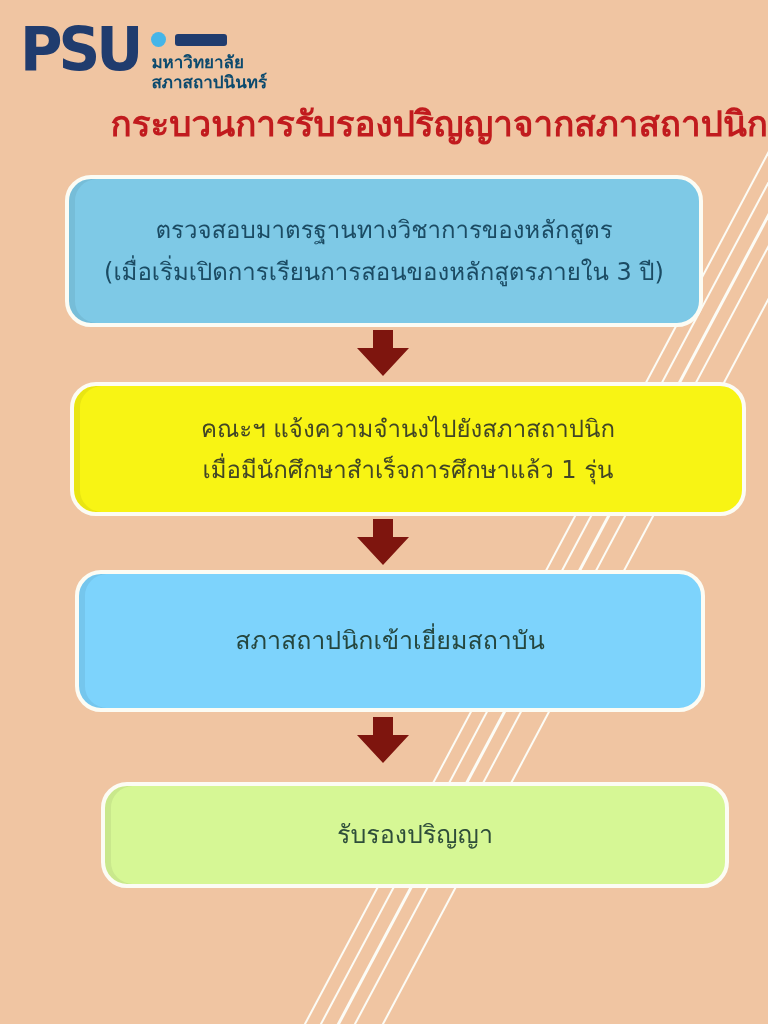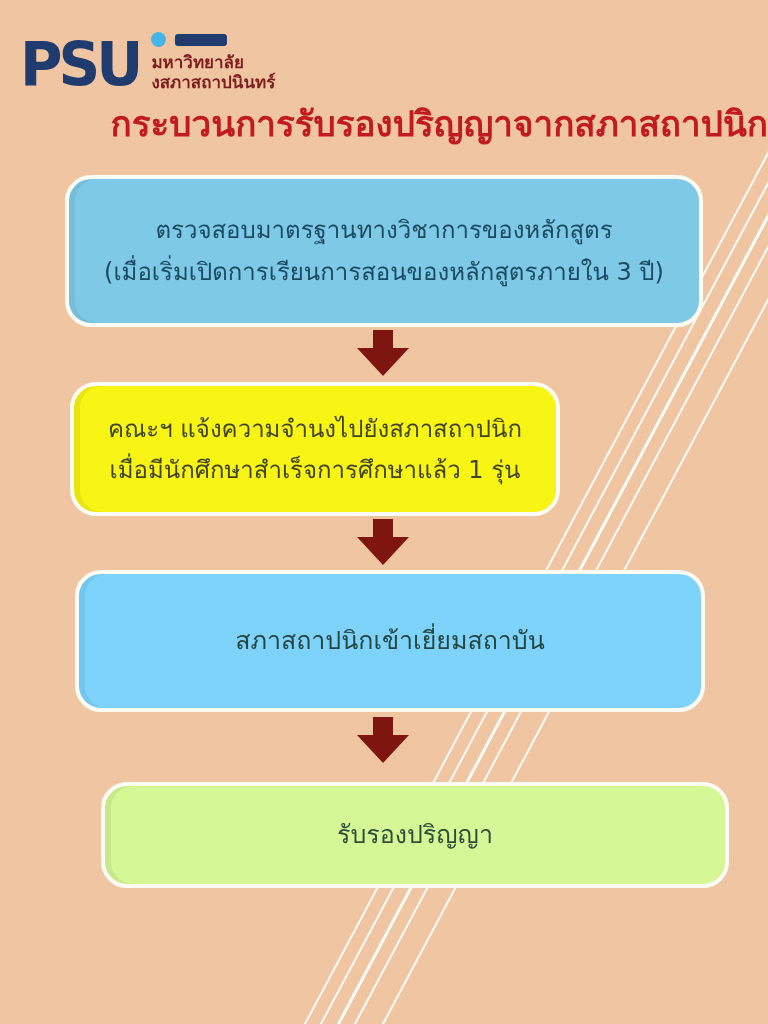--- a/index.html
+++ b/index.html
@@ -23,41 +23,41 @@
   }
   .dl1 { left: 556px; }
   .dl2 { left: 572px; }
   .dl3 { left: 589px; width: 3px; }
   .dl4 { left: 606px; }
   .dl5 { left: 634px; }
 
   .layer { position: absolute; z-index: 1; }
 
   
-  .logo { left: 20px; top: 22px; display: flex; align-items: flex-end; }
+  .logo { left: 20px; top: 22px; display: flex; align-items: flex-start; }
   .logo-acronym {
     font-size: 58px;
     font-weight: 800;
     letter-spacing: -4px;
     color: #203C6E;
     line-height: 0.95;
     transform: scaleY(1.05);
   }
   .logo-right { margin-left: 12px; margin-top: 10px; }
   .logo-marks { display: flex; align-items: center; margin-bottom: 5px; }
   .logo-dot {
     width: 15px; height: 15px; border-radius: 50%;
     background: #45B5E8; margin-right: 9px;
   }
   .logo-bar {
     width: 52px; height: 12px; border-radius: 3px;
     background: #203C6E;
   }
   .logo-uni {
-    font-size: 17px; font-weight: 700; color: #7f1d1d; line-height: 1.18;
+    font-size: 17px; font-weight: 700; color: #0c4a6e; line-height: 1.18;
   }
 
   
   .title {
     left: 0; top: 96px; width: 768px;
     text-align: right;
     font-size: 35px;
     font-weight: 800;
     color: #C11B1E;
   }
@@ -71,21 +71,21 @@
     border-radius: 26px;
     font-size: 24px;
     line-height: 1.25;
     box-shadow: inset 6px 0 0 rgba(0,0,0,0.06);
   }
   .step-1 {
     left: 65px; top: 175px; width: 638px; height: 152px;
     background: #7EC9E6; color: #1B4B63; gap: 12px;
   }
   .step-2 {
-    left: 70px; top: 382px; width: 490px; height: 134px;
+    left: 70px; top: 382px; width: 676px; height: 134px;
     background: #F8F414; color: #414526; gap: 11px;
   }
   .step-3 {
     left: 75px; top: 570px; width: 630px; height: 142px;
     background: #7dd3fc; color: #25463E; font-size: 25px;
   }
   .step-4 {
     left: 75px; top: 782px; width: 628px; height: 106px;
     background: #D6F795; color: #2E4D3A; font-size: 25px; margin-left: 26px;
   }
@@ -107,21 +107,21 @@
 
 <div class="layer logo">
   <div class="logo-acronym">PSU</div>
   <div class="logo-right">
     <div class="logo-marks">
       <div class="logo-dot"></div>
       <div class="logo-bar"></div>
     </div>
     <div class="logo-uni">
       <div>มหาวิทยาลัย</div>
-      <div>งสภาสถาปนินทร์</div>
+      <div>สภาสถาปนินทร์</div>
     </div>
   </div>
 </div>
 
 <div class="layer title">กระบวนการรับรองปริญญาจากสภาสถาปนิก</div>
 
 <div class="layer step step-1">
   <div>ตรวจสอบมาตรฐานทางวิชาการของหลักสูตร</div>
   <div>(เมื่อเริ่มเปิดการเรียนการสอนของหลักสูตรภายใน 3 ปี)</div>
 </div>

